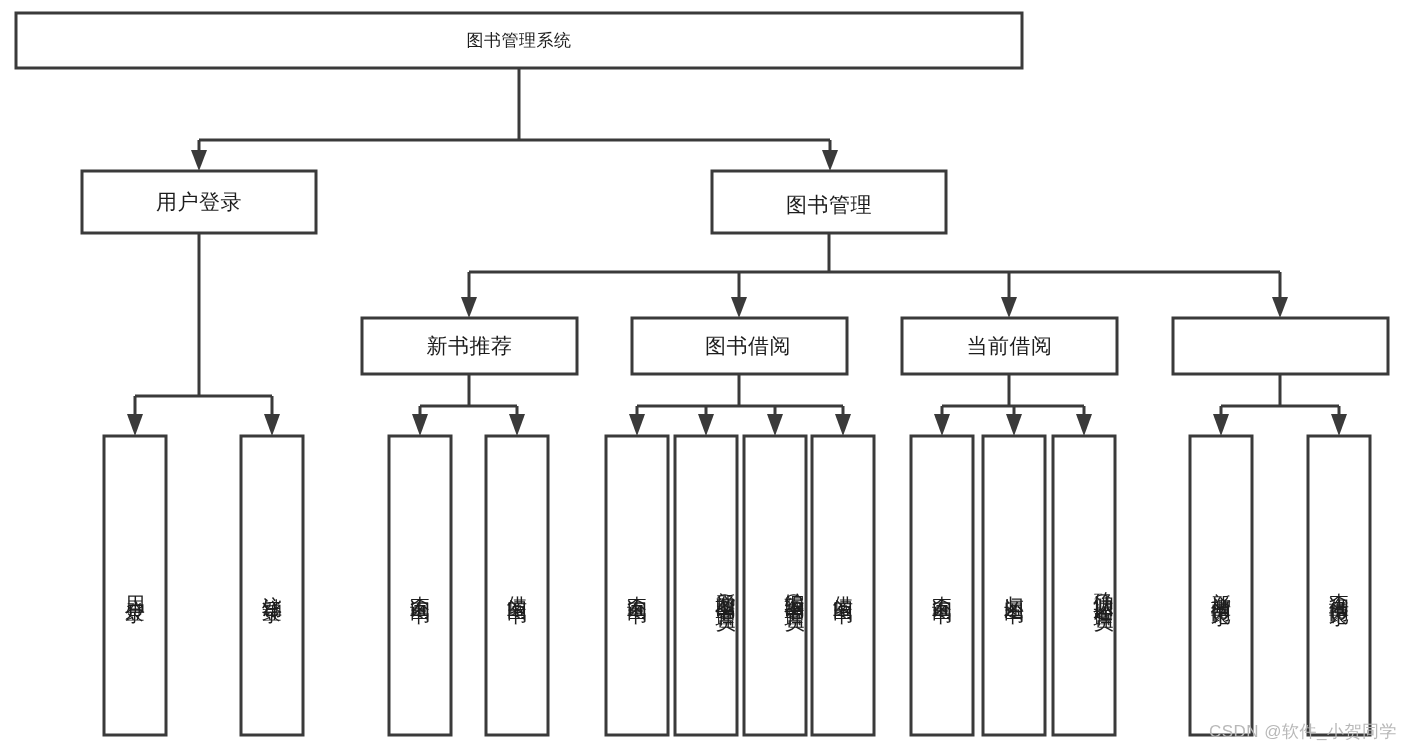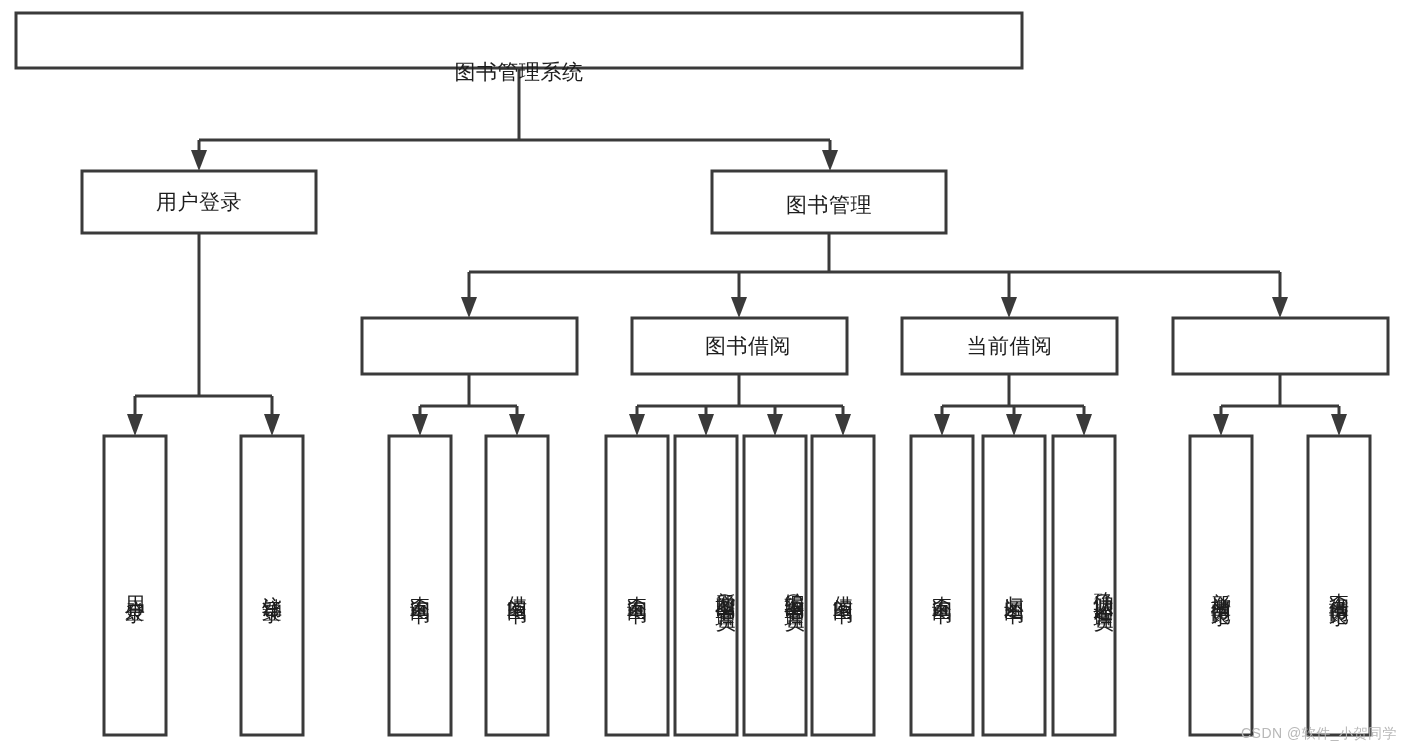--- a/index.html
+++ b/index.html
@@ -55,21 +55,21 @@
     writing-mode: vertical-rl;
     text-orientation: upright;
     letter-spacing: 3px;
     font-size: 20px;
   }
   .watermark {
     position: absolute;
     right: 8px;
     bottom: 4px;
     color: #b8b8b8;
-    font-size: 14px;
+    font-size: 17px;
     letter-spacing: 0.5px;
     white-space: nowrap;
   }
 </style>
 </head>
 <body>
 
 <div id="diagram-root">
 
   <svg class="flow" viewBox="0 0 1405 747">
@@ -129,25 +129,26 @@
     <path class="conn" d="M 1009 374 L 1009 406 M 942 406 L 1084 406 M 942 406 L 942 420 M 1014 406 L 1014 420 M 1084 406 L 1084 420"></path>
     <polygon class="arrow-head" points="942,436 934,414 950,414"></polygon>
     <polygon class="arrow-head" points="1014,436 1006,414 1022,414"></polygon>
     <polygon class="arrow-head" points="1084,436 1076,414 1092,414"></polygon>
 
     <path class="conn" d="M 1280 374 L 1280 406 M 1221 406 L 1339 406 M 1221 406 L 1221 420 M 1339 406 L 1339 420"></path>
     <polygon class="arrow-head" points="1221,436 1213,414 1229,414"></polygon>
     <polygon class="arrow-head" points="1339,436 1331,414 1347,414"></polygon>
   </svg>
 
-  <div class="node-label" style="left:16px; top:13px; width:1006px; height:55px; font-size:21px;margin-top:32px;">图书管理系统</div>
+  <div class="node-label" style="left:16px; top:13px; width:1006px; height:55px; font-size:17px;">图书管理系统</div>
 
   <div class="node-label" style="left:82px; top:171px; width:234px; height:62px;">用户登录</div>
   <div class="node-label" style="left:712px; top:171px; width:234px; height:69px;">图书管理</div>
 
+  <div class="node-label" style="left:362px; top:318px; width:215px; height:56px;">新书推荐</div>
   <div class="node-label" style="left:632px; top:318px; width:232px; height:56px;">图书借阅</div>
   <div class="node-label" style="left:902px; top:318px; width:215px; height:56px;">当前借阅</div>
 
   <div class="node-label vertical" style="left:104px; top:436px; width:62px; height:299px;">用户登录</div>
   <div class="node-label vertical" style="left:241px; top:436px; width:62px; height:299px;">注销登录</div>
 
   <div class="node-label vertical" style="left:389px; top:436px; width:62px; height:299px;">查询图书</div>
   <div class="node-label vertical" style="left:486px; top:436px; width:62px; height:299px;">借阅图书</div>
 
   <div class="node-label vertical" style="left:606px; top:436px; width:62px; height:299px;">查询图书</div>

